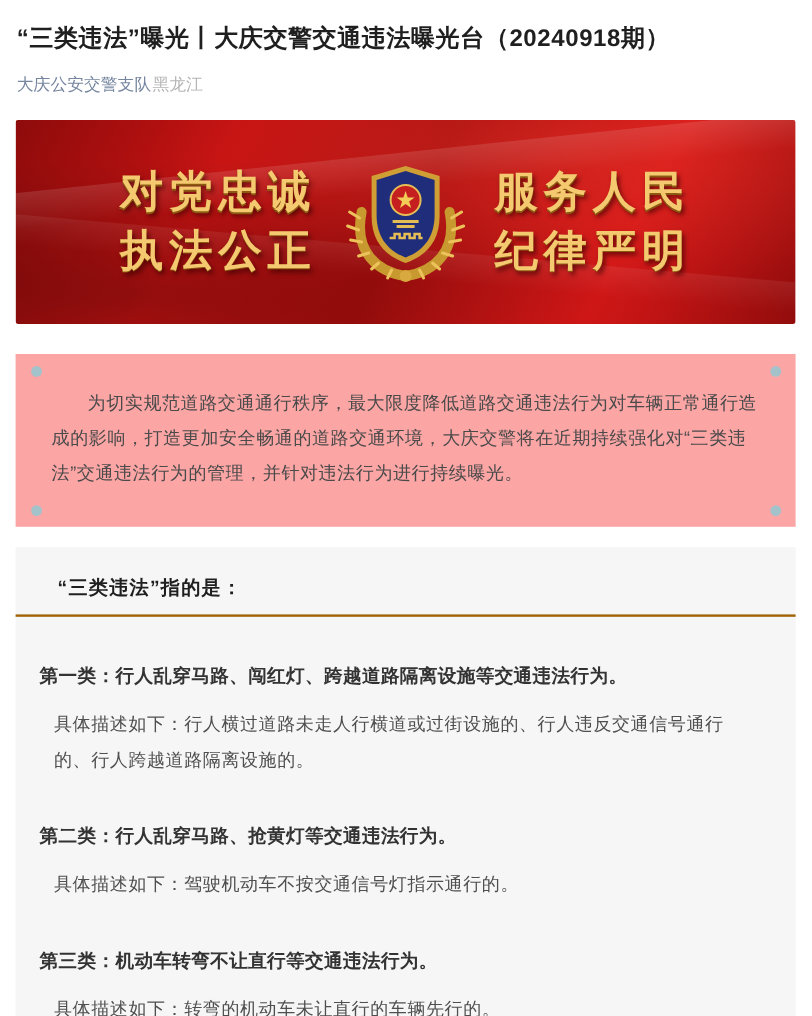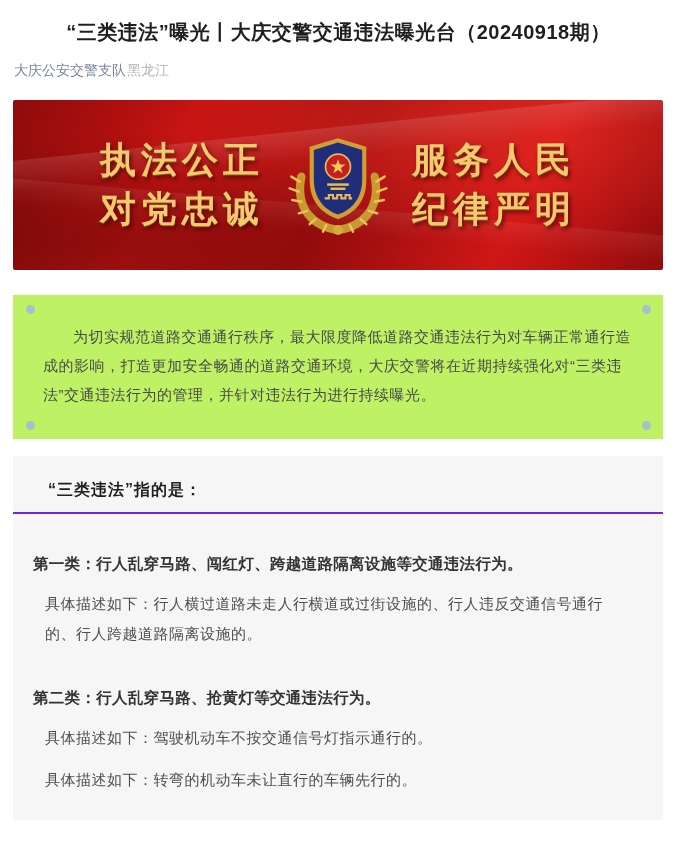--- a/index.html
+++ b/index.html
@@ -11,21 +11,20 @@
   .page { padding:16px 13px 6px; }
 
   
   .title {
     margin:2px 1px 15px;
     font-size:20px;
     font-weight:700;
     line-height:1.45;
     color:#1f1f1f;
     letter-spacing:.5px;
-    text-align:center;
   }
   .byline {
     display:flex;
     align-items:center;
     gap:1px;
     margin:0 1px 20px;
     font-size:14px;
     color:#b5b5b5;
   }
   .byline .account { color:#76869f; }
@@ -74,21 +73,21 @@
     text-shadow:0 1px 0 #8a5a10, 2px 3px 4px rgba(60,0,0,.75);
   }
   .badge { position:relative; z-index:2; flex:0 0 auto; }
 
   
   .intro-box {
     position:relative;
     margin-top:25px;
     width:650px;
     box-sizing:border-box;
-    background:#bef264;
+    background:#fca5a5;
     padding:28px 30px 30px;
   }
   .intro-box .dot {
     position:absolute;
     width:9px; height:9px;
     border-radius:50%;
     background:#a3c2ca;
   }
   .dot.tl { top:10px;  left:13px; }
   .dot.tr { top:10px;  right:12px; }
@@ -110,21 +109,21 @@
     box-sizing:border-box;
     background:#f6f6f6;
     padding:24px 0 26px;
   }
   .panel-heading {
     font-size:16px;
     font-weight:700;
     color:#1f1f1f;
     letter-spacing:1px;
     padding:0 0 11px 35px;
-    border-bottom:2px solid #6d28d9;
+    border-bottom:2px solid #a16207;
   }
   .category { padding:0 22px 0 20px; }
   .cat-title {
     margin:38px 0 0;
     font-size:15.5px;
     font-weight:700;
     color:#333;
     line-height:1.55;
     letter-spacing:.3px;
   }
@@ -143,22 +142,22 @@
 
   <h1 class="title">“三类违法”曝光丨大庆交警交通违法曝光台（20240918期）</h1>
 
   <div class="byline">
     <span class="account">大庆公安交警支队</span>
     <span class="loc">黑龙江</span>
   </div>
 
   <div class="banner">
     <div class="slogan">
+      <div class="line">对党忠诚</div>
       <div class="line">执法公正</div>
-      <div class="line">对党忠诚</div>
     </div>
 
     <svg class="badge" width="100" height="112" viewBox="0 0 120 124" aria-hidden="true">
 
       <path d="M16,52 C8,92 32,112 60,116 C88,112 112,92 104,52" fill="none" stroke="#c8992f" stroke-width="10" stroke-linecap="round"></path>
       <g stroke="#ecc25a" stroke-width="3" stroke-linecap="round">
         <path d="M14,58 L4,52"></path>
           <path d="M13,70 L2,66"></path>
           <path d="M16,82 L5,80"></path>
         <path d="M23,93 L13,96"></path>
@@ -204,17 +203,18 @@
       <p class="cat-title">第一类：行人乱穿马路、闯红灯、跨越道路隔离设施等交通违法行为。</p>
       <p class="cat-desc">具体描述如下：行人横过道路未走人行横道或过街设施的、行人违反交通信号通行的、行人跨越道路隔离设施的。</p>
     </div>
 
     <div class="category">
       <p class="cat-title">第二类：行人乱穿马路、抢黄灯等交通违法行为。</p>
       <p class="cat-desc">具体描述如下：驾驶机动车不按交通信号灯指示通行的。</p>
     </div>
 
     <div class="category">
+      <p class="cat-title">第三类：机动车转弯不让直行等交通违法行为。</p>
       <p class="cat-desc">具体描述如下：转弯的机动车未让直行的车辆先行的。</p>
     </div>
   </div>
 
 </div>
 
 </body></html>

